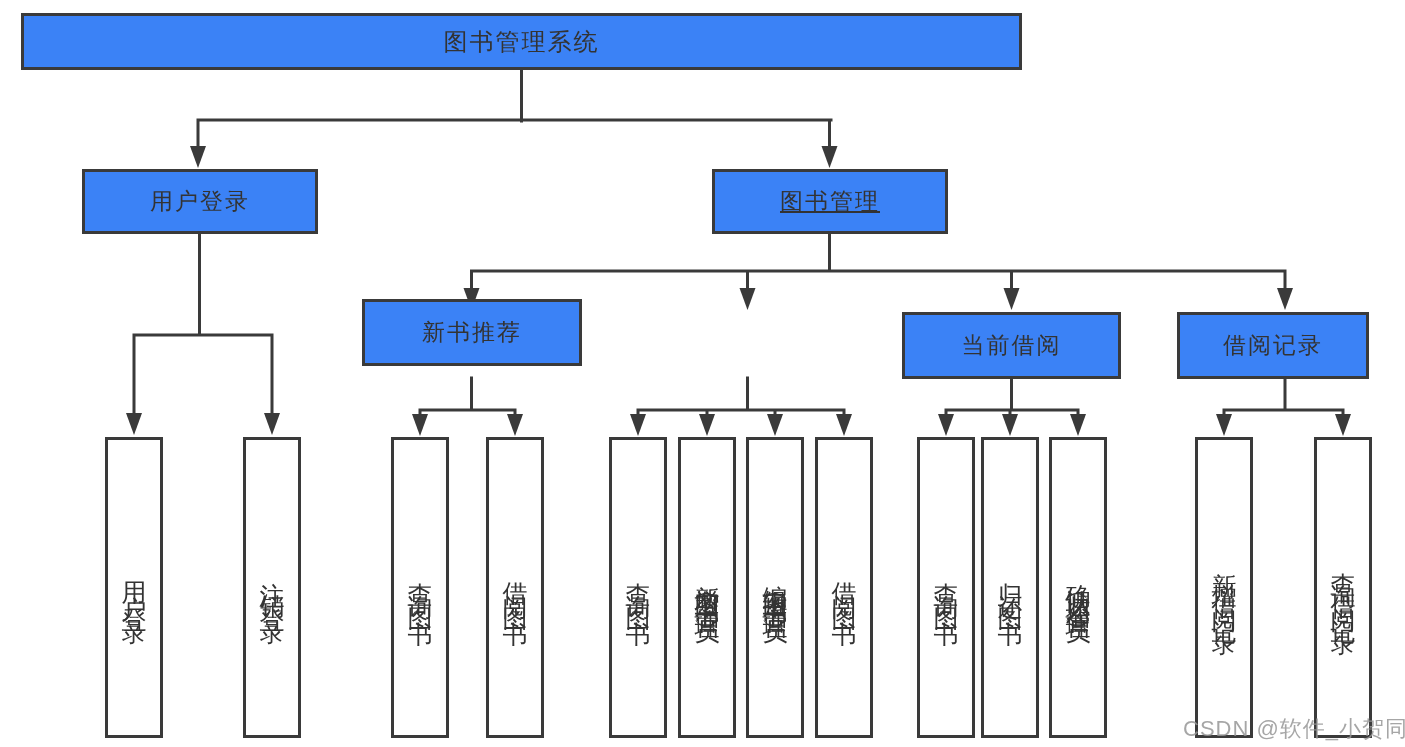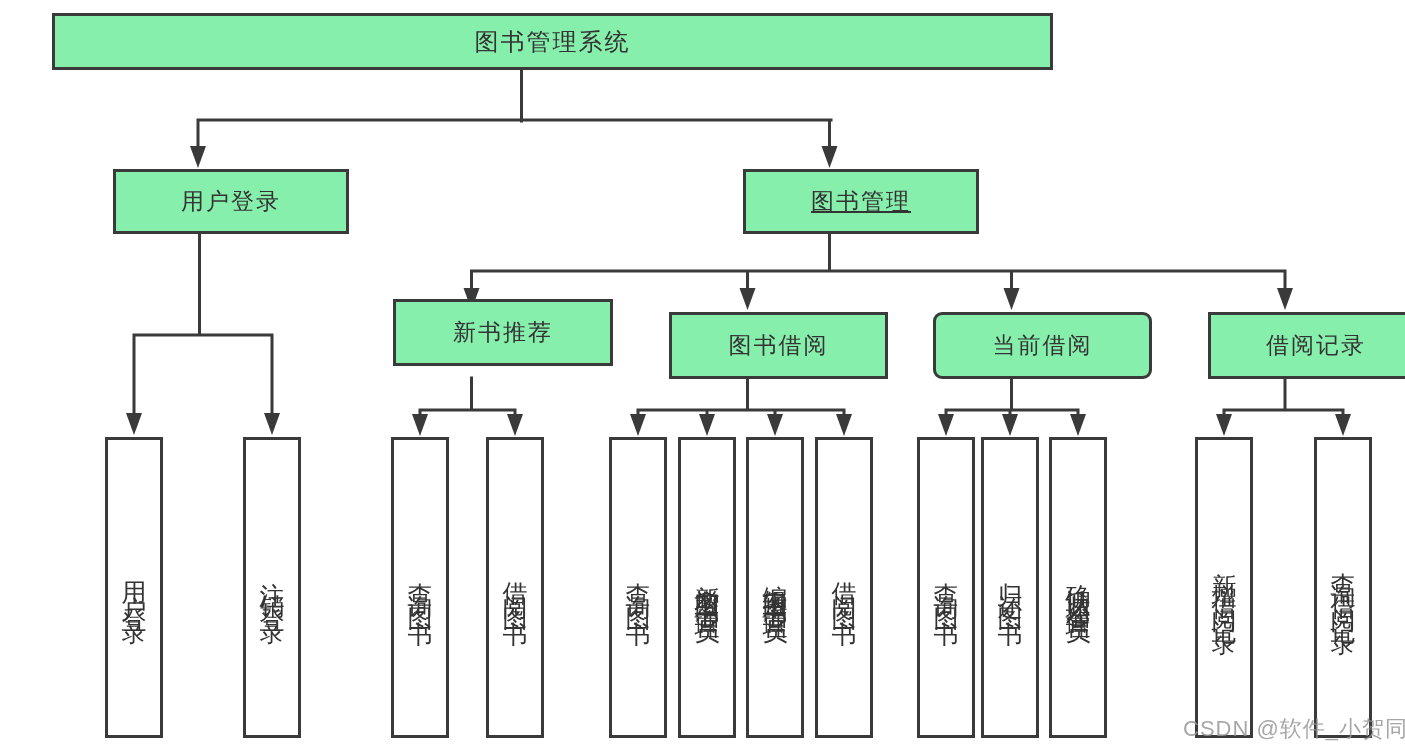--- a/index.html
+++ b/index.html
@@ -14,29 +14,28 @@
   }
   .wires {
     position: absolute;
     left: 0; top: 0;
     width: 1405px; height: 747px;
   }
   
   .hbox {
     position: absolute;
     box-sizing: border-box;
-    background: #86efac;
+    background: #3b82f6;
     border: 3px solid #3a3a3a;
     display: flex;
     align-items: center;
     justify-content: center;
     font-size: 23px;
     letter-spacing: 2px;
     white-space: nowrap;
-    margin-left: 31px;
   }
   .hbox.root { font-size: 24px; }
   
   .vbox {
     position: absolute;
     top: 437px;
     width: 58px;
     height: 301px;
     box-sizing: border-box;
     background: #ffffff;
@@ -99,23 +98,22 @@
       <polygon points="1335,414 1351,414 1343,436"></polygon>
     </g>
   </svg>
 
   <div class="hbox root" style="left:21px; top:13px; width:1001px; height:57px;">图书管理系统</div>
 
   <div class="hbox" style="left:82px; top:169px; width:236px; height:65px;">用户登录</div>
   <div class="hbox" style="left:712px; top:169px; width:236px; height:65px;text-decoration:underline;">图书管理</div>
 
   <div class="hbox" style="left:362px; top:299px; width:220px; height:67px;">新书推荐</div>
-  <div class="hbox" style="left:638px; top:312px; width:219px; height:67px;">图书借阅</div>
-  <div class="hbox" style="left:902px; top:312px; width:219px; height:67px;border-radius:9px;">当前借阅</div>
-  <div class="hbox" style="left:1177px; top:312px; width:216px; height:67px;">借阅记录</div>
+  <div class="hbox" style="left:902px; top:312px; width:219px; height:67px;">当前借阅</div>
+  <div class="hbox" style="left:1177px; top:312px; width:192px; height:67px;">借阅记录</div>
 
   <div class="vbox short" style="left:105px;">用户登录</div>
   <div class="vbox short" style="left:243px;">注销登录</div>
 
   <div class="vbox short" style="left:391px;">查询图书</div>
   <div class="vbox short" style="left:486px;">借阅图书</div>
 
   <div class="vbox short" style="left:609px;">查询图书</div>
   <div class="vbox long" style="left:678px;">新增图书（管理员）</div>
   <div class="vbox long" style="left:746px;">编辑图书（管理员）</div>

